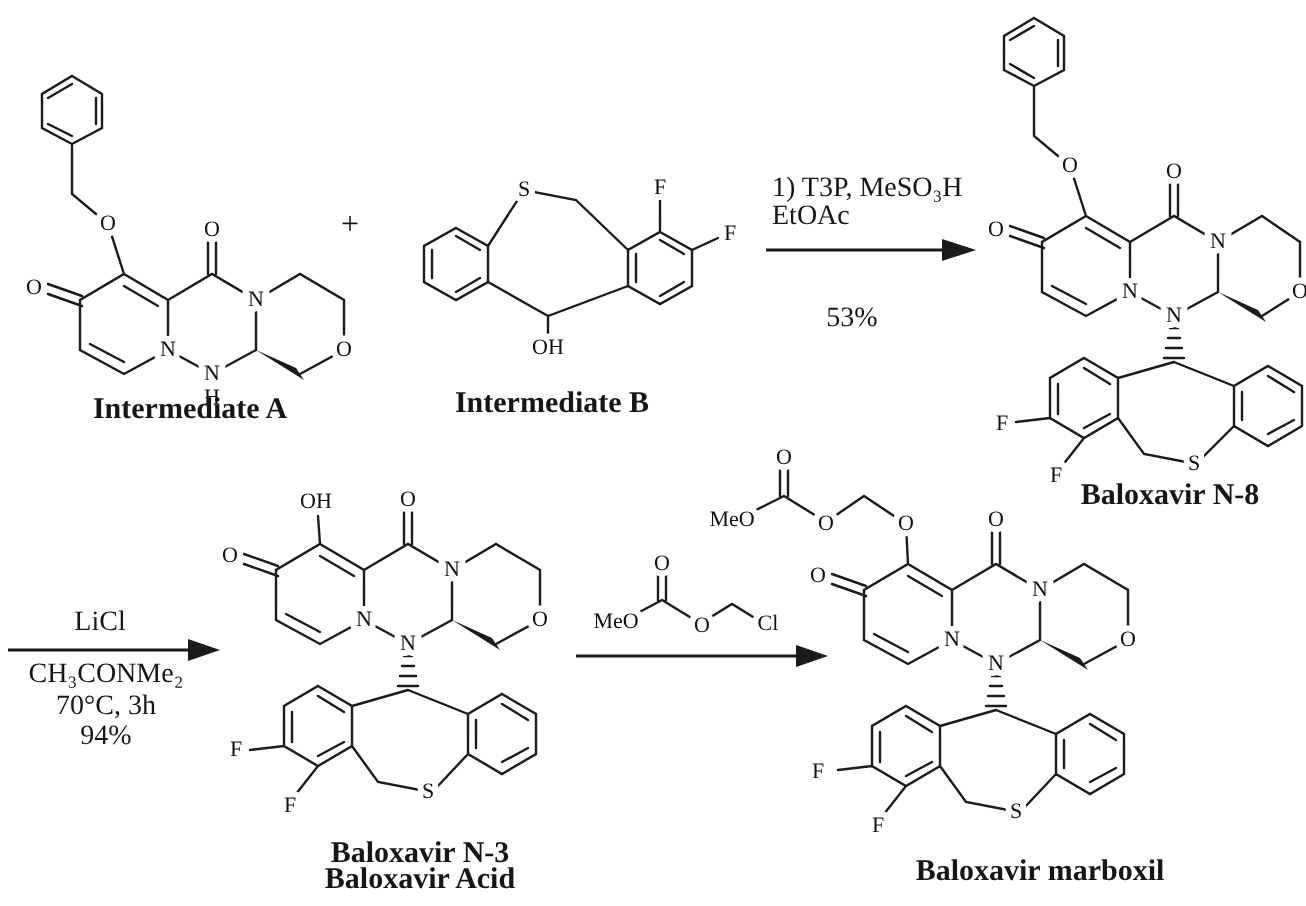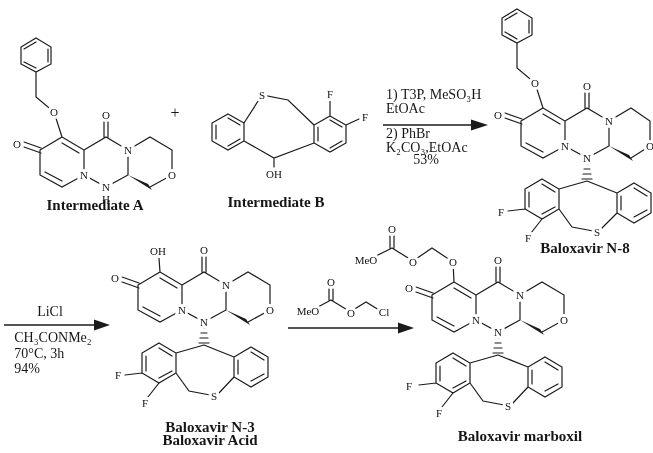--- a/index.html
+++ b/index.html
@@ -9,21 +9,21 @@
   .bond{stroke:#1b1b1b;stroke-width:1.2;fill:none;stroke-linecap:round;}
   .shaft{stroke:#1b1b1b;stroke-width:1.5;fill:none;}
   .wedge{fill:#1b1b1b;stroke:none;}
   .ahead{fill:#1b1b1b;stroke:none;}
   .atom{font-family:"Liberation Serif",serif;font-size:11px;fill:#111;
         text-anchor:middle;dominant-baseline:central;
         stroke:#ffffff;stroke-width:6px;paint-order:stroke;stroke-linejoin:round;}
   .caption{position:absolute;font-size:15px;white-space:pre;transform:translateX(-50%);
            text-align:center;line-height:13px;font-weight:bold;}
   .cond{position:absolute;font-size:14px;white-space:pre;line-height:13.5px;}
-  .cond.center{transform:translateX(-50%);padding-left:12px;}
+  .cond.center{transform:translateX(-50%);text-align:center;padding-left:12px;}
   .plus{position:absolute;font-size:16px;transform:translateX(-50%);}
 </style>
 </head>
 <body>
 
 <div class="canvas">
 
 <svg width="653" height="453" viewBox="0 0 653 453">
 
   <g>
@@ -194,22 +194,20 @@
 
 <div class="caption" style="left:95px;top:199px;">Intermediate A</div>
 <div class="caption" style="left:276px;top:196px;">Intermediate B</div>
 <div class="caption" style="left:585px;top:242px;">Baloxavir N-8</div>
 <div class="caption" style="left:210px;top:421px;"><span>Baloxavir N-3</span>
 <span>Baloxavir Acid</span></div>
 <div class="caption" style="left:520px;top:430px;text-align:center;">Baloxavir marboxil</div>
 
 <div class="cond" style="left:386px;top:88px;"><span>1) T3P, MeSO₃H</span>
 <span>EtOAc</span></div>
-<div class="cond" style="left:386px;top:127px;"><span>2) PhBr</span>
-<span>K₂CO₃,EtOAc</span></div>
 <div class="cond center" style="left:420px;top:153px;">53%</div>
 
 <div class="cond center" style="left:44px;top:305px;">LiCl</div>
 <div class="cond center" style="left:47px;top:330px;line-height:15.5px;"><span>CH₃CONMe₂</span>
 <span>70°C, 3h</span>
 <span>94%</span></div>
 
 
 </div>
 

